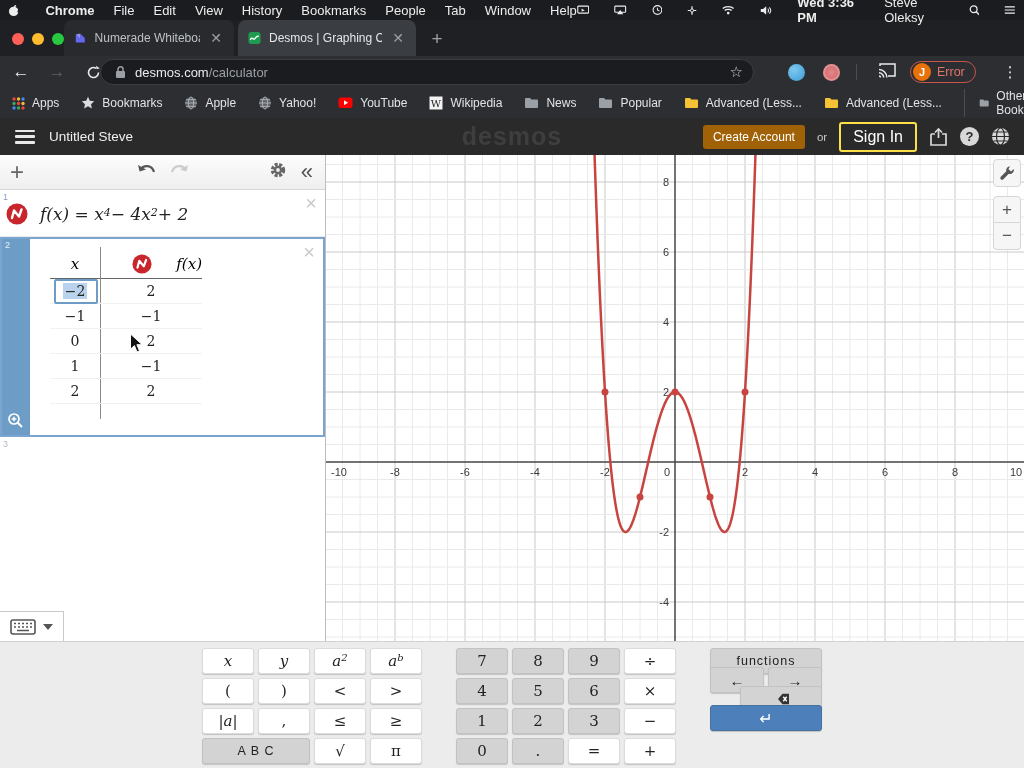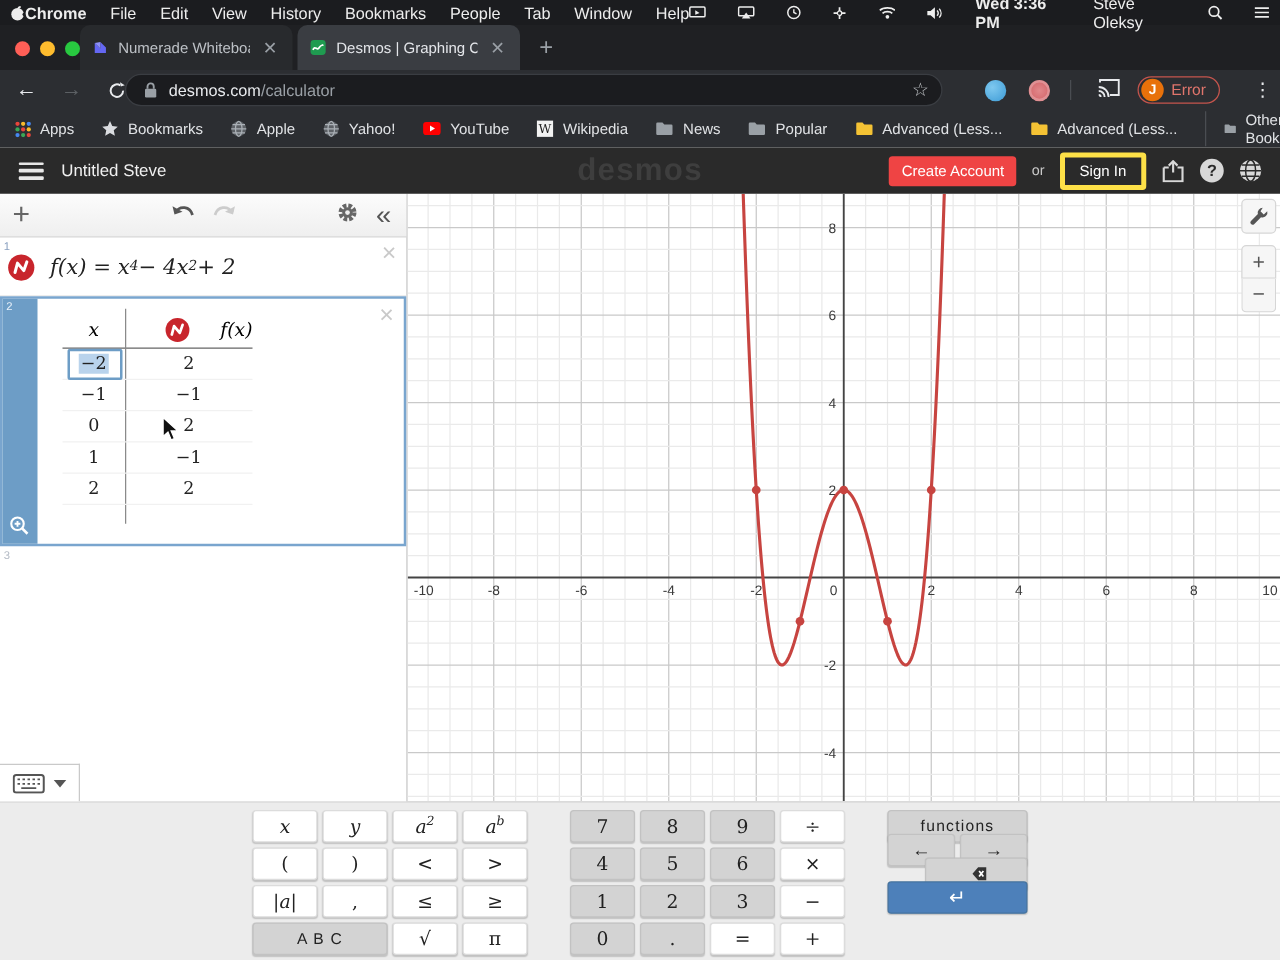--- a/index.html
+++ b/index.html
@@ -2,21 +2,21 @@
 <html><head>
 <meta charset="utf-8">
 <style>
   * { margin:0; padding:0; box-sizing:border-box; }
   html,body { width:1024px; height:768px; overflow:hidden; }
   body { font-family:"Liberation Sans",sans-serif; background:#fff; position:relative; }
 
   
   .menubar { position:absolute; left:0; top:0; width:1024px; height:20px; background:#1b1c1f;
     display:flex; align-items:center; color:#ededed; font-size:13px; padding:0 8px; z-index:50; }
-  .menubar .menus { display:flex; align-items:flex-start; gap:19px; margin-left:0; }
+  .menubar .menus { display:flex; align-items:flex-start; gap:19px; margin-left:26px; }
   .menubar .menus .menu-item { cursor:default; }
   .menubar .menus .menu-item:first-child { font-weight:bold; }
   .menubar .right { margin-left:auto; display:flex; align-items:center; gap:25px; }
   .menubar .right svg { display:block; }
   .menubar .clock { font-weight:600; }
 
   
   .tabstrip { position:absolute; left:0; top:20px; width:1024px; height:36px; background:#1f2023; }
   .traffic { position:absolute; top:13px; width:12px; height:12px; border-radius:50%; }
   .tab { position:absolute; top:0; height:36px; display:flex; align-items:center; padding:0 10px;
@@ -62,25 +62,25 @@
   
   .dheader { position:absolute; left:0; top:118px; width:1024px; height:37px; background:#2a2a2a;
     display:flex; align-items:center; color:#ededed; z-index:10; }
   .burger { width:20px; height:14px; margin-left:15px; display:flex; flex-direction:column;
     justify-content:space-between; cursor:pointer; }
   .burger div { height:2.5px; background:#e8e8e8; border-radius:1px; }
   .graph-title { margin-left:14px; font-size:13.5px; color:#f0f0f0; }
   .dlogo { position:absolute; left:0; right:0; text-align:center; font-size:25px; font-weight:bold;
     color:#3e3e3e; letter-spacing:1px; pointer-events:none; }
   .dh-right { margin-left:auto; display:flex; align-items:center; gap:12px; padding-right:14px; }
-  .btn-create { background:#ef4444; color:#fff; border:none; border-radius:3px; font-size:12px;
+  .btn-create { background:#a16207; color:#fff; border:none; border-radius:3px; font-size:12px;
     padding:5px 10px; cursor:pointer; font-family:inherit; }
   .or-text { font-size:11.5px; color:#c9c9c9; }
-  .btn-signin { background:transparent; color:#fff; border:4px solid #fde047; border-radius:3px;
-    font-size:12px; padding:4px 12px; cursor:pointer; font-family:inherit; }
+  .btn-signin { background:transparent; color:#fff; border:2px solid #fde047; border-radius:3px;
+    font-size:16px; padding:4px 12px; cursor:pointer; font-family:inherit; }
   .dh-icon { cursor:pointer; display:flex; align-items:center; }
   .circle-ic { width:19px; height:19px; border-radius:50%; background:#d8d8d8; color:#2a2a2a;
     font-size:13px; font-weight:bold; display:flex; align-items:center; justify-content:center; }
 
   
   .expr-panel { position:absolute; left:0; top:155px; width:325px; height:486px; background:#fff; z-index:5; }
   .expr-toolbar { position:absolute; left:0; top:0; width:100%; height:35px;
     background:linear-gradient(#fcfcfc,#efefef); border-bottom:1px solid #d5d5d5;
     display:flex; align-items:center; color:#666; }
   .et-plus { font-size:24px; margin-left:10px; cursor:pointer; line-height:1; }

